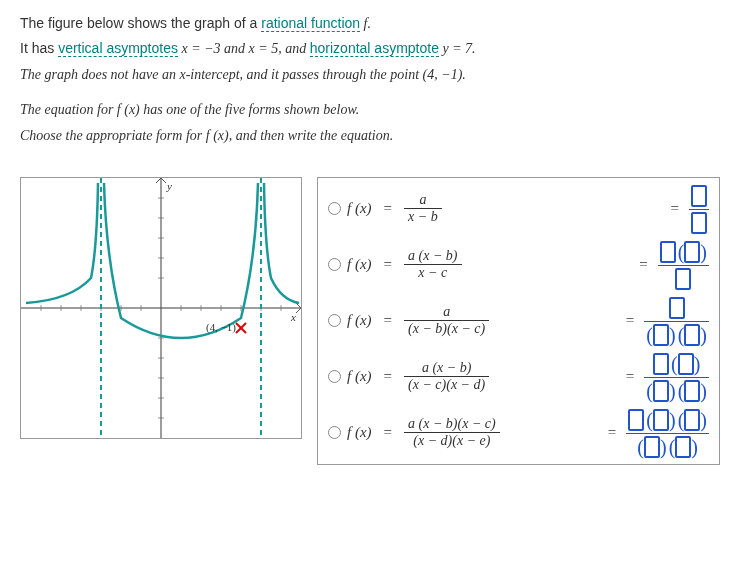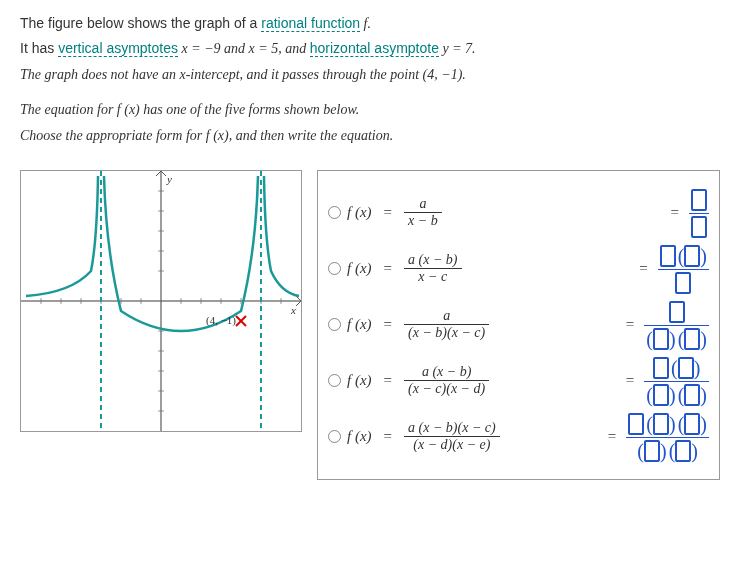--- a/index.html
+++ b/index.html
@@ -5,21 +5,21 @@
   body {
     margin: 0;
     padding: 10px 20px;
     font-family: Arial, sans-serif;
     font-size: 14px;
     color: #333;
     width: 700px;
   }
   .problem-text {
     line-height: 1.6;
-    margin-bottom: 23px;
+    margin-bottom: 30px;
   }
   .problem-text p {
     margin: 2px 0;
   }
   .dashed-link {
     color: #008080;
     text-decoration: none;
     border-bottom: 1px dashed #008080;
   }
   .math {
@@ -33,21 +33,21 @@
   }
   .graph-box {
     width: 280px;
     height: 260px;
     border: 1px solid #999;
     position: relative;
     background: #fff;
   }
   .forms-box {
     border: 1px solid #999;
-    padding: 11px 10px;
+    padding: 0 10px;
     flex: 1;
   }
   .form-row {
     display: flex;
     align-items: center;
     margin: 6px 0;
     gap: 6px;
   }
   .radio {
     width: 11px;
@@ -129,21 +129,21 @@
   }
 </style>
 </head>
 <body>
 
 <div class="problem-text">
   <p>
     <span>The figure below shows the graph of a </span><a href="#" class="dashed-link">rational function</a><span class="math"> f.</span>
   </p>
   <p>
-    <span>It has </span><a href="#" class="dashed-link">vertical asymptotes</a><span class="math"> x = −9 and x = 5, and </span><a href="#" class="dashed-link">horizontal asymptote</a><span class="math"> y = 7.</span>
+    <span>It has </span><a href="#" class="dashed-link">vertical asymptotes</a><span class="math"> x = −3 and x = 5, and </span><a href="#" class="dashed-link">horizontal asymptote</a><span class="math"> y = 7.</span>
   </p>
   <p>
     <span class="math">The graph does not have an x-intercept, and it passes through the point (4, −1).</span>
   </p>
   <p style="margin-top:12px">
     <span class="math">The equation for f (x) has one of the five forms shown below.</span>
   </p>
   <p>
     <span class="math">Choose the appropriate form for f (x), and then write the equation.</span>
   </p>

